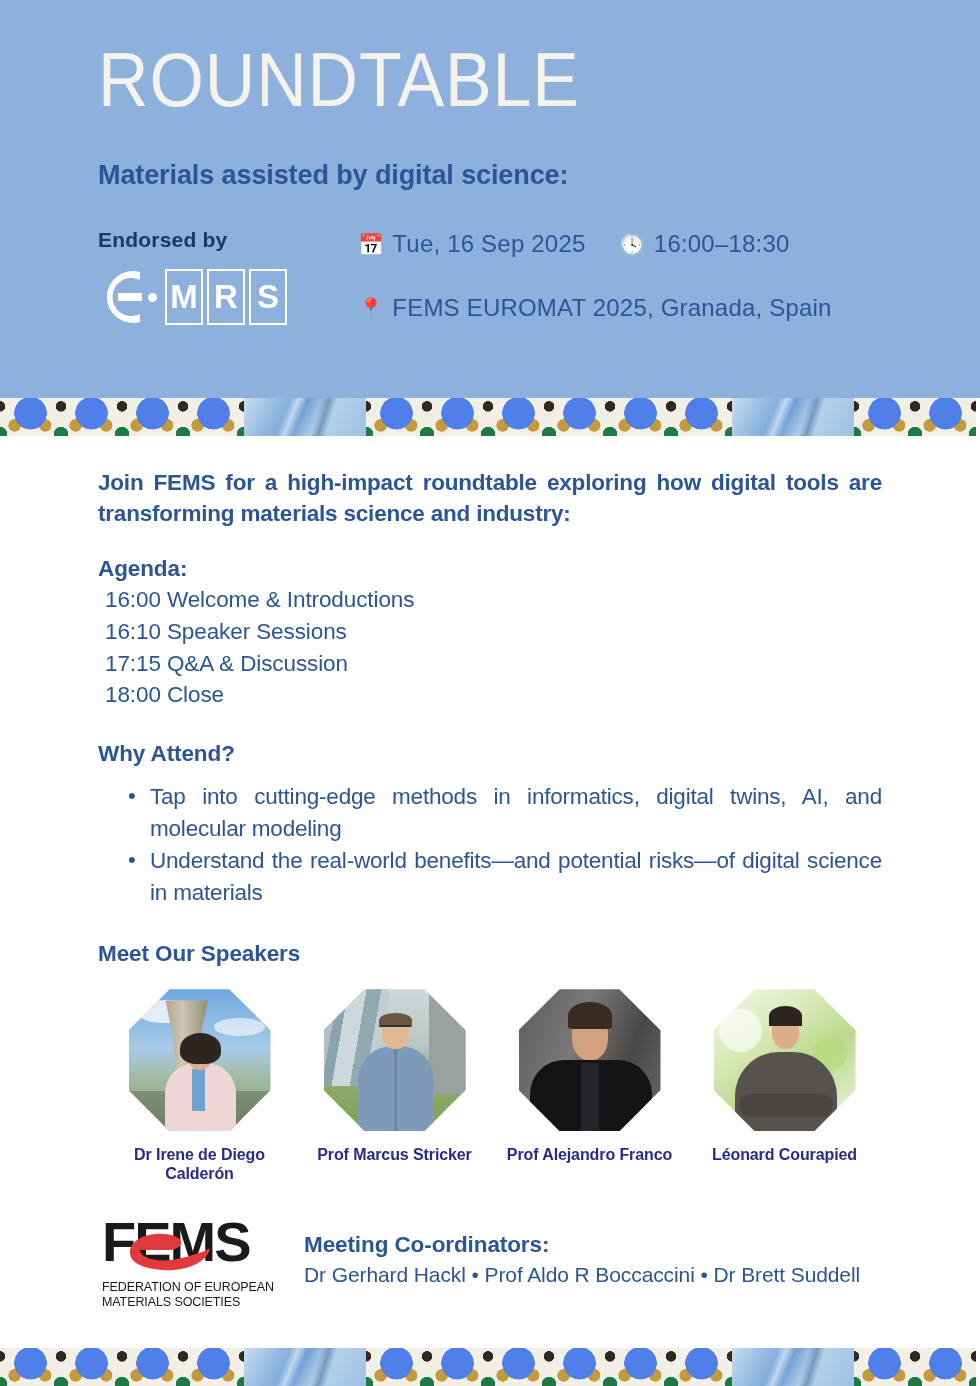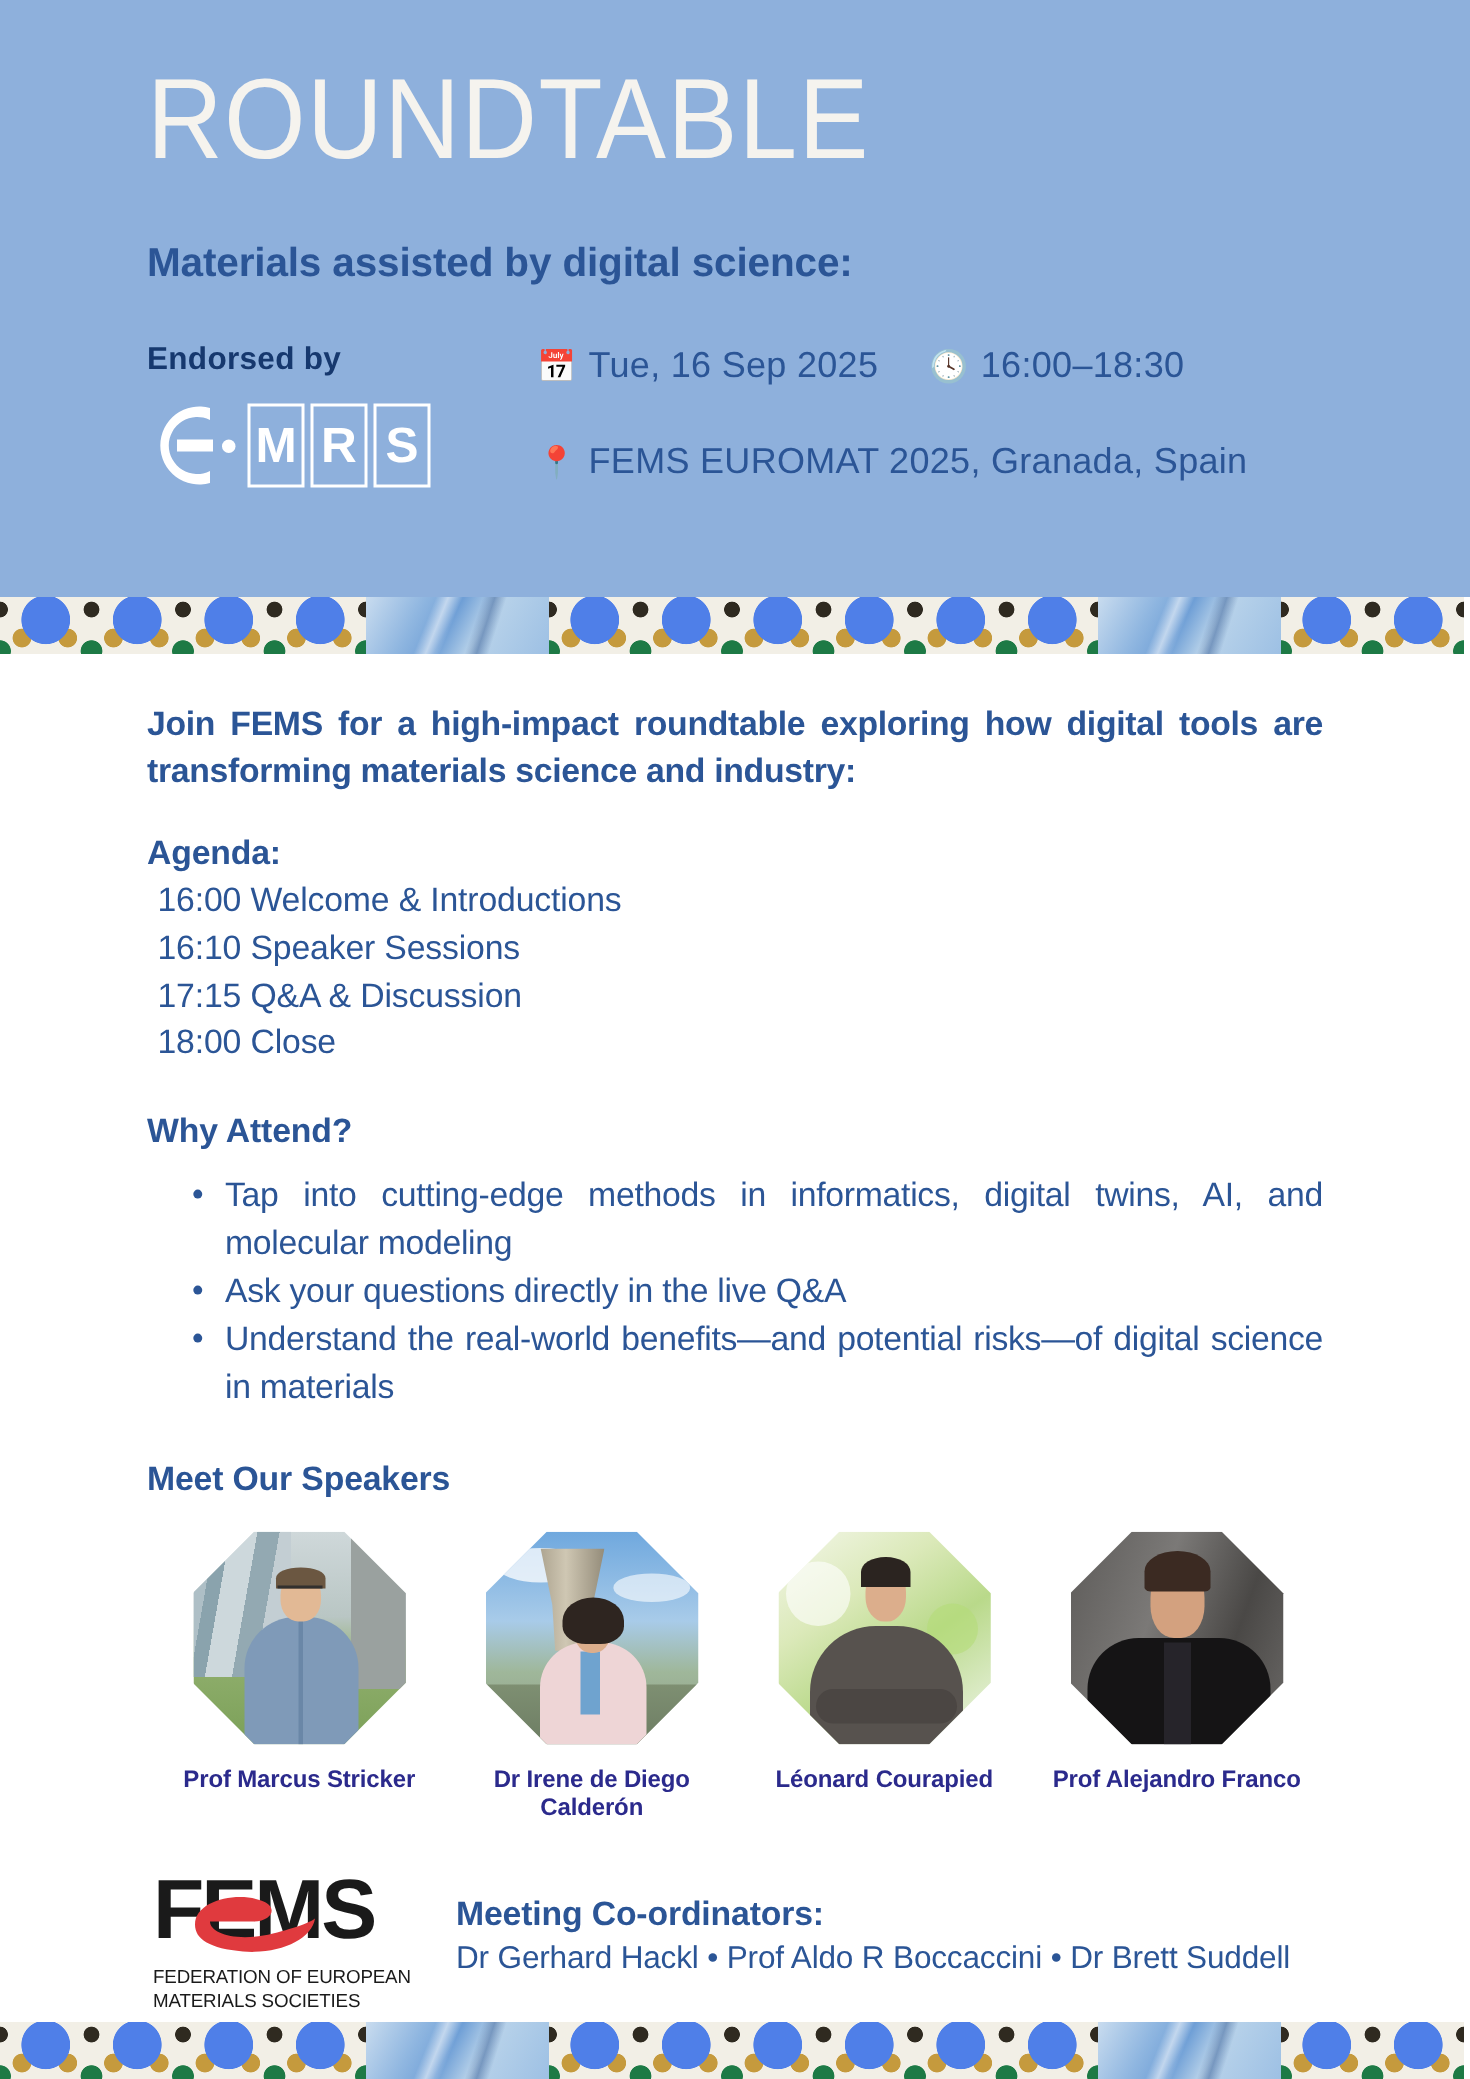--- a/index.html
+++ b/index.html
@@ -389,79 +389,78 @@
   <ul class="agenda">
     <li>16:00 Welcome &amp; Introductions</li>
     <li>16:10 Speaker Sessions</li>
     <li>17:15 Q&amp;A &amp; Discussion</li>
     <li>18:00 Close</li>
   </ul>
 
   <div class="section-head why-head">Why Attend?</div>
   <ul class="why">
     <li>Tap into cutting-edge methods in informatics, digital twins, AI, and molecular modeling</li>
-    <li>Ask your questions directly in the live Q&amp;A</li>
     <li>Understand the real-world benefits—and potential risks—of digital science in materials</li>
   </ul>
 
   <div class="speakers-head">Meet Our Speakers</div>
 
   <div class="speakers">
-
-    <div class="speaker">
-      <div class="octa sp1">
-        <div class="scene"></div>
-        <div class="bld"></div>
-          <div class="bld2"></div>
-        <div class="body1"></div>
-          <div class="head1"></div>
-          <div class="hair1"></div>
-          <div class="gl"></div>
-      </div>
-      <div class="sp-name">Prof Marcus Stricker</div>
-    </div>
 
     <div class="speaker">
       <div class="octa sp2">
         <div class="scene"></div>
         <div class="cloud"></div>
           <div class="cloud2"></div>
           <div class="tower"></div>
           <div class="grd"></div>
         <div class="body2"></div>
           <div class="scarf"></div>
           <div class="head2"></div>
           <div class="hair2"></div>
       </div>
       <div class="sp-name">Dr Irene de Diego Calderón</div>
     </div>
 
     <div class="speaker">
+      <div class="octa sp1">
+        <div class="scene"></div>
+        <div class="bld"></div>
+          <div class="bld2"></div>
+        <div class="body1"></div>
+          <div class="head1"></div>
+          <div class="hair1"></div>
+          <div class="gl"></div>
+      </div>
+      <div class="sp-name">Prof Marcus Stricker</div>
+    </div>
+
+    <div class="speaker">
+      <div class="octa sp4">
+        <div class="scene"></div>
+        <div class="body4"></div>
+          <div class="shirt"></div>
+          <div class="head4"></div>
+          <div class="hair4"></div>
+      </div>
+      <div class="sp-name">Prof Alejandro Franco</div>
+    </div>
+
+    <div class="speaker">
       <div class="octa sp3">
         <div class="scene"></div>
         <div class="bok b1"></div>
           <div class="bok b2"></div>
         <div class="body3"></div>
           <div class="arms"></div>
           <div class="head3"></div>
           <div class="hair3"></div>
           <div class="gl3"></div>
       </div>
       <div class="sp-name">Léonard Courapied</div>
-    </div>
-
-    <div class="speaker">
-      <div class="octa sp4">
-        <div class="scene"></div>
-        <div class="body4"></div>
-          <div class="shirt"></div>
-          <div class="head4"></div>
-          <div class="hair4"></div>
-      </div>
-      <div class="sp-name">Prof Alejandro Franco</div>
     </div>
 
   </div>
 
   <div class="footer">
     <div class="fems-logo">
       <div class="fems-wordmark">
         <span class="txt">FEMS</span>
         <svg class="swoosh" viewBox="0 0 86 42">
           <path d="M6 22 C6 6, 34 0, 50 6 C62 10, 58 20, 44 20 L16 20 C16 28, 34 34, 58 28 C74 24, 84 20, 86 18 C84 32, 62 42, 38 40 C16 38, 6 32, 6 22 Z" fill="#e03a3e"></path>

